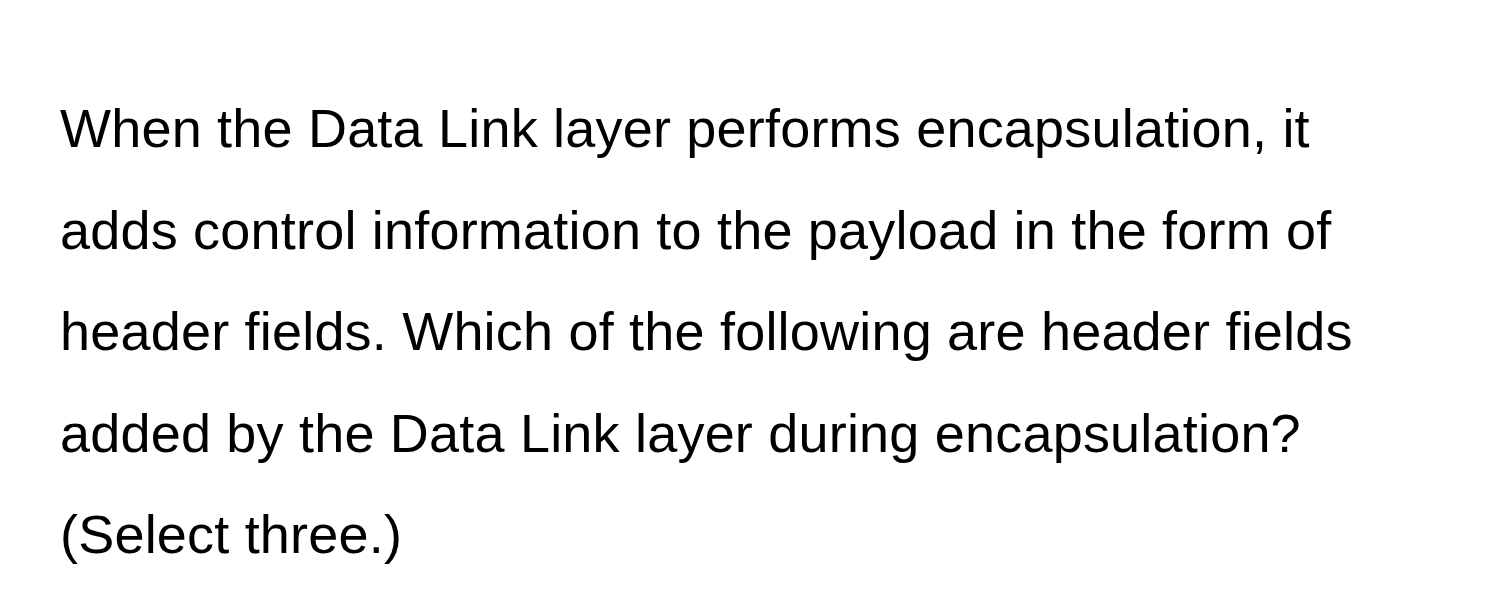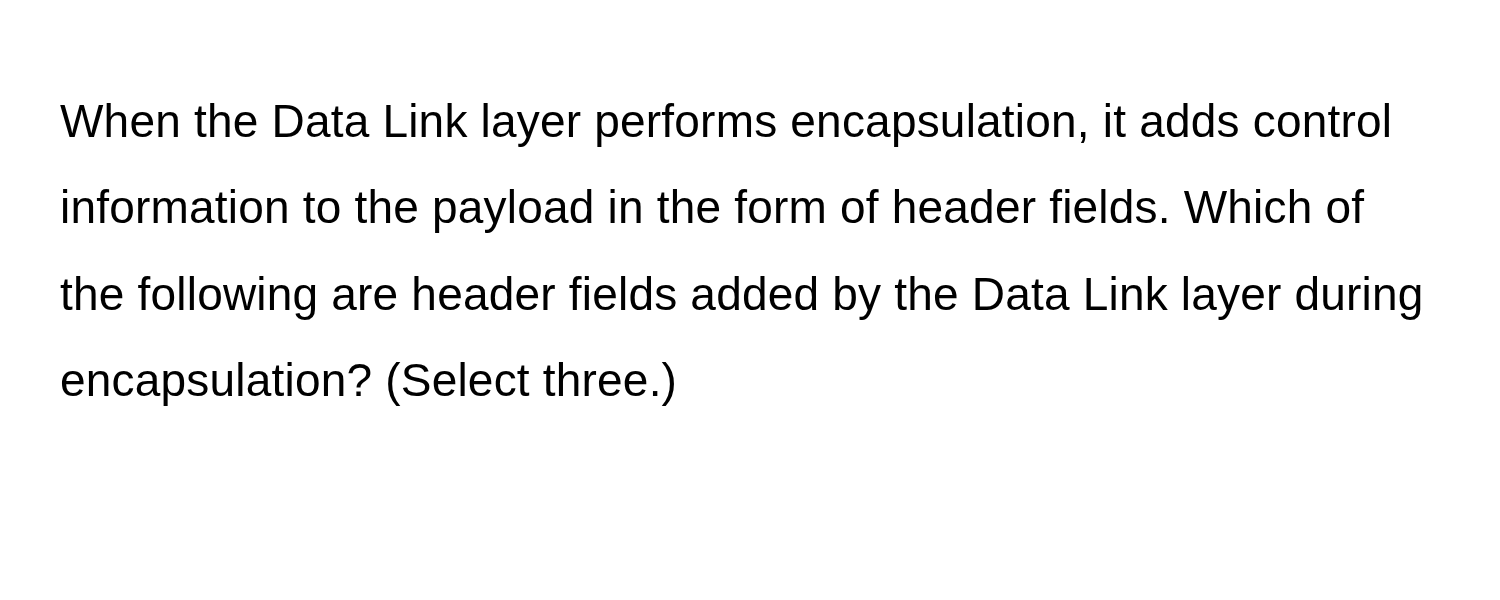--- a/index.html
+++ b/index.html
@@ -8,21 +8,21 @@
       box-sizing: border-box;
     }
     body {
       width: 1500px;
       height: 600px;
       background: #ffffff;
       font-family: -apple-system, BlinkMacSystemFont, "Segoe UI", Helvetica, Arial, sans-serif;
       padding: 78px 60px 60px 60px;
     }
     .question {
-      font-size: 46px;
+      font-size: 54px;
       line-height: 1.88;
       color: #000000;
       font-weight: 400;
       letter-spacing: 0.2px;
     }
   </style>
 </head>
 <body>
 
 <div class="question">When the Data Link layer performs encapsulation, it adds control information to the payload in the form of header fields. Which of the following are header fields added by the Data Link layer during encapsulation? (Select three.)</div>

